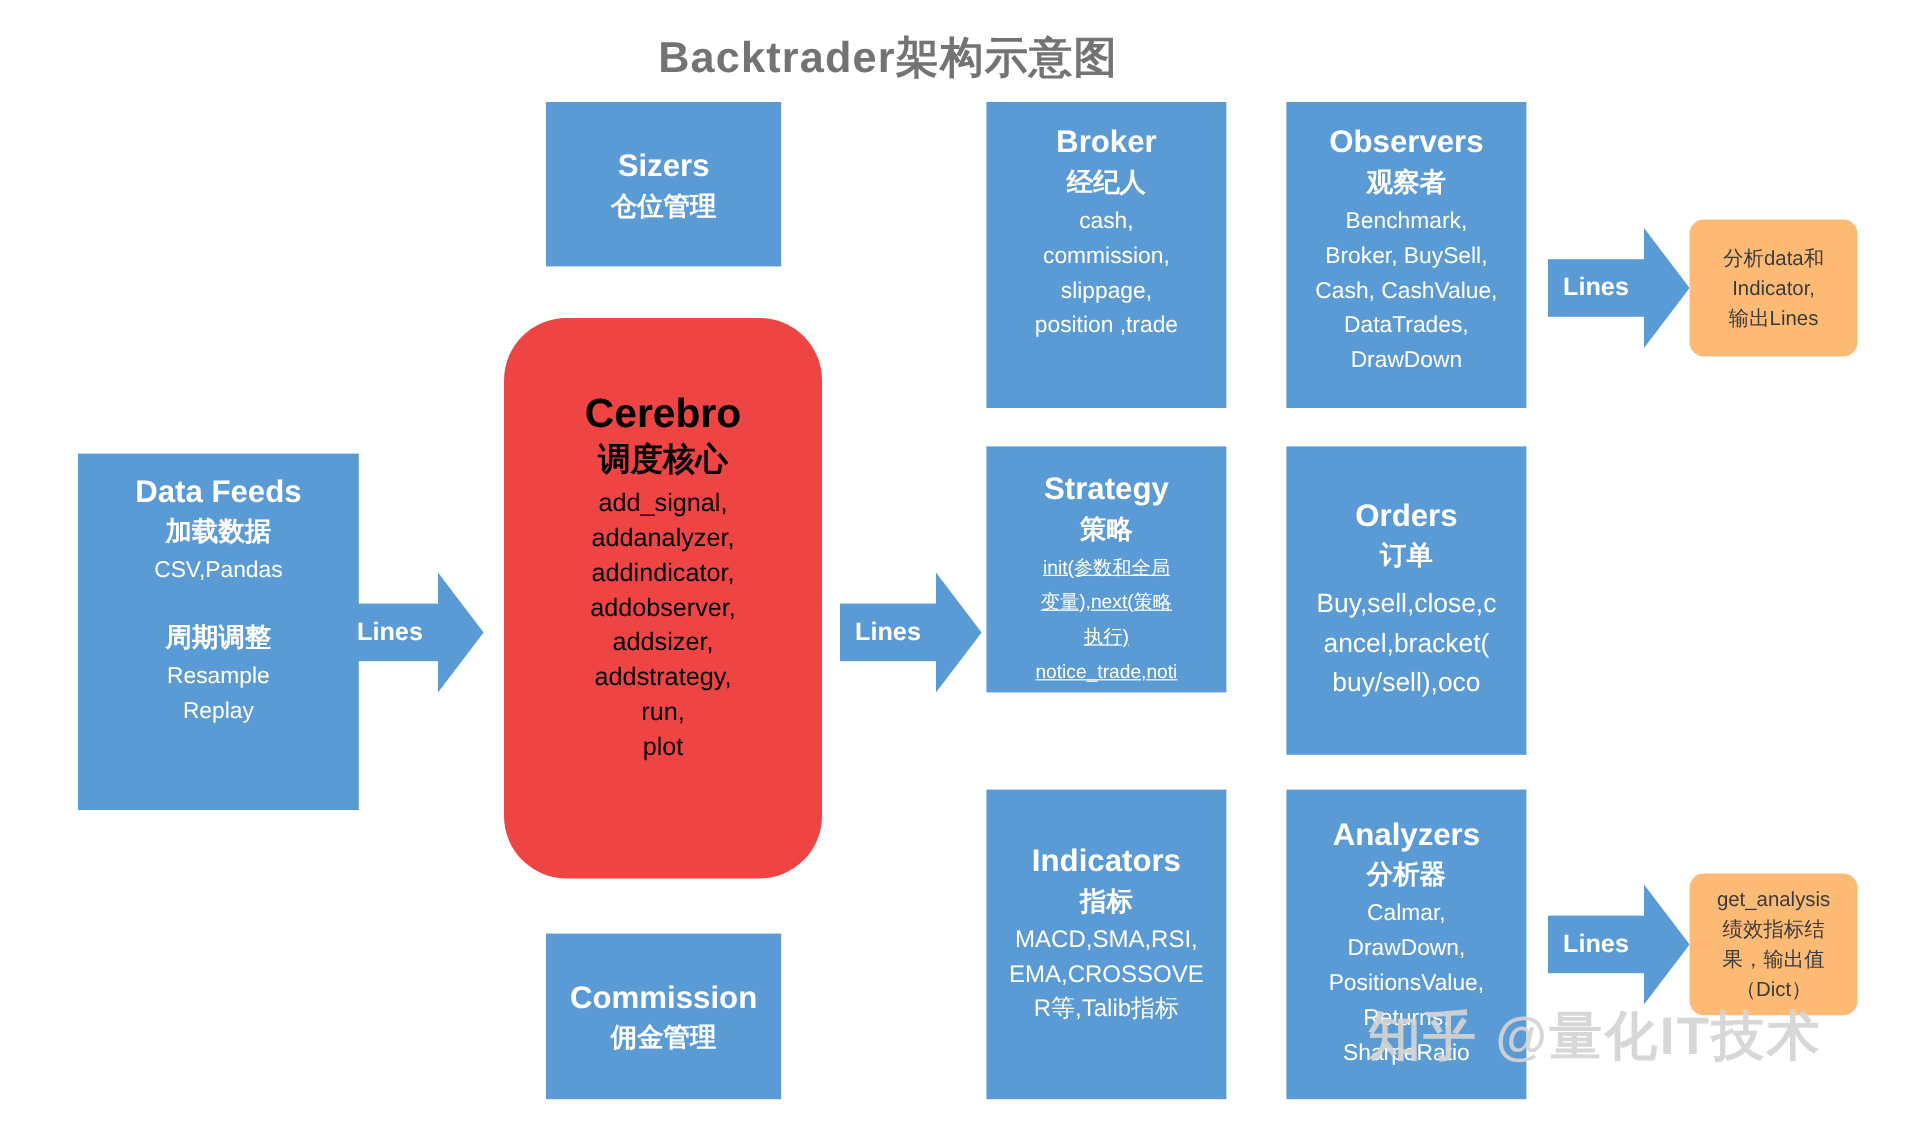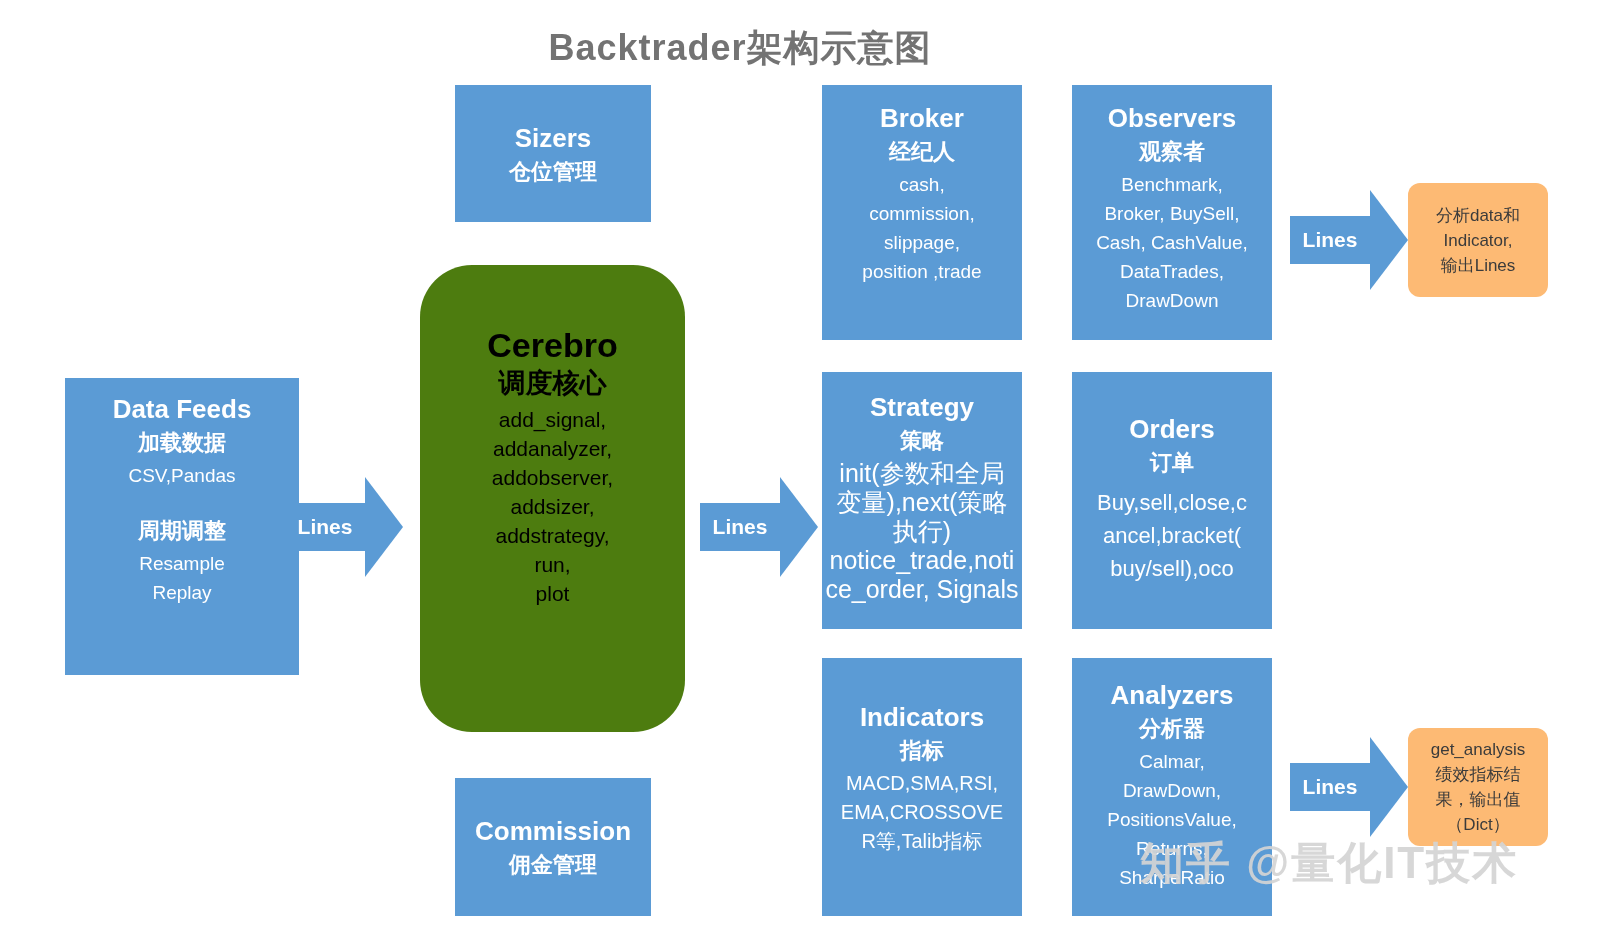--- a/index.html
+++ b/index.html
@@ -18,32 +18,32 @@
   .box .t{font-weight:bold;font-size:26px;line-height:34px;}
   .box .st{font-weight:bold;font-size:22px;line-height:30px;margin-top:2px;}
   .box .lines{font-size:19px;line-height:29px;margin-top:3px;}
   .center-v{display:flex;flex-direction:column;justify-content:center;}
 
   .box-sizers{left:455px;top:85px;width:196px;height:137px;}
   .box-broker{left:822px;top:85px;width:200px;height:255px;padding-top:16px;}
   .box-observers{left:1072px;top:85px;width:200px;height:255px;padding-top:16px;}
   .box-datafeeds{left:65px;top:378px;width:234px;height:297px;padding-top:14px;}
   .box-datafeeds .st2{margin-top:26px;}
-  .box-strategy{left:822px;top:372px;width:200px;height:257px;padding-top:18px;}
-  .box-strategy .lines{font-size:25px;}
+  .box-strategy{left:822px;top:372px;width:200px;height:205px;padding-top:18px;}
+  .box-strategy .lines{font-size:16px;text-decoration:underline;}
   .box-orders{left:1072px;top:372px;width:200px;height:257px;padding-top:40px;}
   .box-orders .lines{font-size:22px;line-height:33px;margin-top:8px;}
   .box-indicators{left:822px;top:658px;width:200px;height:258px;padding-top:42px;}
   .box-indicators .lines{font-size:20px;}
   .box-analyzers{left:1072px;top:658px;width:200px;height:258px;padding-top:20px;}
   .box-commission{left:455px;top:778px;width:196px;height:138px;}
 
   .cerebro{
     position:absolute;left:420px;top:265px;width:265px;height:467px;
-    background:#4d7c0f;color:#000000;border-radius:52px;text-align:center;
+    background:#ef4444;color:#000000;border-radius:52px;text-align:center;
     box-sizing:border-box;padding-top:60px;
   }
   .cerebro .t{font-weight:bold;font-size:34px;line-height:40px;}
   .cerebro .st{font-weight:bold;font-size:27px;line-height:36px;}
   .cerebro .lines{font-size:21px;line-height:29px;margin-top:4px;}
 
   .callout{
     position:absolute;background:#fdba74;color:#3b3b3b;border-radius:12px;
     display:flex;flex-direction:column;justify-content:center;text-align:center;
     font-size:17px;line-height:25px;box-sizing:border-box;
@@ -138,20 +138,21 @@
     <div class="body">Lines</div>
     <div class="head"></div>
   </div>
 
   <div class="cerebro">
     <div class="t">Cerebro</div>
     <div class="st">调度核心</div>
     <div class="lines">
         <div>add_signal,</div>
         <div>addanalyzer,</div>
+        <div>addindicator,</div>
         <div>addobserver,</div>
         <div>addsizer,</div>
         <div>addstrategy,</div>
         <div>run,</div>
         <div>plot</div>
       </div>
   </div>
 
   <div class="arrow arrow-cerebro">
     <div class="body">Lines</div>

